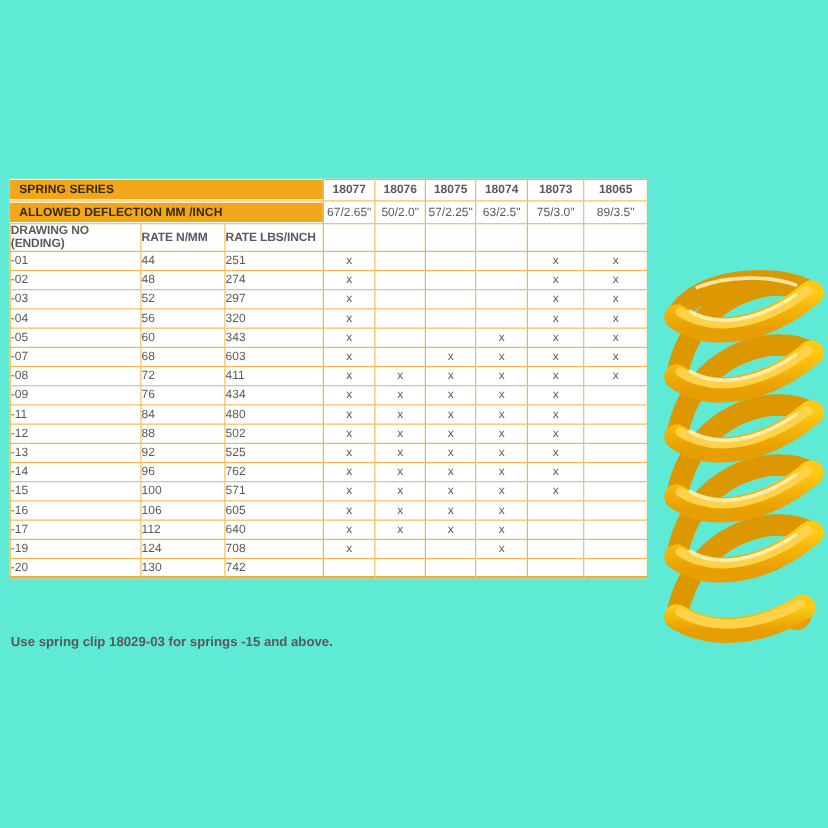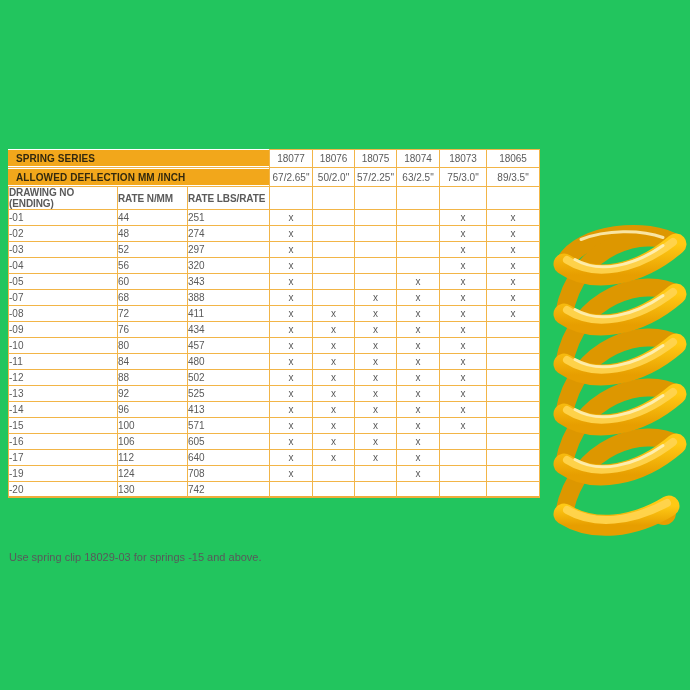--- a/index.html
+++ b/index.html
@@ -1,44 +1,44 @@
 <!DOCTYPE html>
 <html><head>
 <meta charset="utf-8">
 <style>
   html,body{margin:0;padding:0;background:#fff;}
-  .page{position:relative;width:690px;height:690px;background:#22c55e;overflow:hidden;
+  .page{position:relative;width:690px;height:690px;background:#5eead4;overflow:hidden;
         font-family:"Liberation Sans", sans-serif;}
 
   
   table.spec{position:absolute;left:8px;top:149px;width:532px;table-layout:fixed;
              border-collapse:separate;border-spacing:0;}
   table.spec td{box-sizing:border-box;padding:0;margin:0;vertical-align:middle;
                 border-right:1px solid #F2B548;border-bottom:1px solid #F2B548;
                 font-size:10px;color:#5a5a5a;background:#fff;}
   
   td.lblwrap{border-bottom:0;background:#fff;padding-left:95px;}
   .goldlabel{height:16px;margin:1px 0;background:#F2A71B;color:#33290e;
              font-weight:bold;font-size:10px;display:flex;align-items:center;
              padding-left:8px;letter-spacing:.1px;}
   tr.hrow td{height:19px;}
   tr.chrow td{height:14px;margin-top:24px;}
-  td.series-num{font-weight:normal;color:#262014;text-align:center;border-top:1px solid #F2B548;}
+  td.series-num{font-weight:bold;color:#262014;text-align:center;border-top:1px solid #F2B548;}
   td.defl{font-size:9px;color:#6b6b6b;text-align:center;}
   td.goldhead{background:#F2A71B;color:#33290e;font-weight:bold;font-size:9.5px;
               border-right:2px solid #ffffff;border-bottom:1px solid #F2B548;
               padding-left:4px;letter-spacing:-0.1px;}
   tr.drow td{height:16px;}
   td.tcell{padding-left:4px;color:#555;}
   td.first-col{border-left:1px solid #F2B548;}
   td.mark{text-align:center;font-size:9px;color:#4f4f4f;}
   tbody#data-rows tr:last-child td{border-bottom:2px solid #EDAC3B;margin-top:18px;}
 
   
-  .footnote{position:absolute;left:9px;top:551px;font-size:11px;color:#58595b;}
+  .footnote{position:absolute;left:9px;top:529px;font-size:11px;color:#58595b;font-weight:bold;}
 
   
   .spring-wrap{position:absolute;left:551px;top:210px;width:139px;height:330px;}
 </style>
 </head>
 <body>
 
 <div class="page">
 
   <table class="spec">
@@ -72,21 +72,21 @@
       <td class="defl">67/2.65"</td>
           <td class="defl">50/2.0"</td>
           <td class="defl">57/2.25"</td>
           <td class="defl">63/2.5"</td>
           <td class="defl">75/3.0"</td>
           <td class="defl">89/3.5"</td>
         </tr>
       <tr class="chrow" id="row-colheads">
         <td class="goldhead first-col">DRAWING NO (ENDING)</td>
         <td class="goldhead">RATE N/MM</td>
-        <td class="goldhead">RATE LBS/RATE</td>
+        <td class="goldhead">RATE LBS/INCH</td>
       <td></td>
           <td></td>
           <td></td>
           <td></td>
           <td></td>
           <td></td>
         </tr>
     </tbody>
     <tbody id="data-rows">
         <tr class="drow">
@@ -140,21 +140,21 @@
           <td class="mark">x</td>
           <td class="mark"></td>
           <td class="mark"></td>
           <td class="mark">x</td>
           <td class="mark">x</td>
           <td class="mark">x</td>
         </tr>
         <tr class="drow">
           <td class="tcell first-col">-07</td>
           <td class="tcell">68</td>
-          <td class="tcell">388</td>
+          <td class="tcell">603</td>
           <td class="mark">x</td>
           <td class="mark"></td>
           <td class="mark">x</td>
           <td class="mark">x</td>
           <td class="mark">x</td>
           <td class="mark">x</td>
         </tr>
         <tr class="drow">
           <td class="tcell first-col">-08</td>
           <td class="tcell">72</td>
@@ -171,31 +171,20 @@
           <td class="tcell">76</td>
           <td class="tcell">434</td>
           <td class="mark">x</td>
           <td class="mark">x</td>
           <td class="mark">x</td>
           <td class="mark">x</td>
           <td class="mark">x</td>
           <td class="mark"></td>
         </tr>
         <tr class="drow">
-          <td class="tcell first-col">-10</td>
-          <td class="tcell">80</td>
-          <td class="tcell">457</td>
-          <td class="mark">x</td>
-          <td class="mark">x</td>
-          <td class="mark">x</td>
-          <td class="mark">x</td>
-          <td class="mark">x</td>
-          <td class="mark"></td>
-        </tr>
-        <tr class="drow">
           <td class="tcell first-col">-11</td>
           <td class="tcell">84</td>
           <td class="tcell">480</td>
           <td class="mark">x</td>
           <td class="mark">x</td>
           <td class="mark">x</td>
           <td class="mark">x</td>
           <td class="mark">x</td>
           <td class="mark"></td>
         </tr>
@@ -217,21 +206,21 @@
           <td class="mark">x</td>
           <td class="mark">x</td>
           <td class="mark">x</td>
           <td class="mark">x</td>
           <td class="mark">x</td>
           <td class="mark"></td>
         </tr>
         <tr class="drow">
           <td class="tcell first-col">-14</td>
           <td class="tcell">96</td>
-          <td class="tcell">413</td>
+          <td class="tcell">762</td>
           <td class="mark">x</td>
           <td class="mark">x</td>
           <td class="mark">x</td>
           <td class="mark">x</td>
           <td class="mark">x</td>
           <td class="mark"></td>
         </tr>
         <tr class="drow">
           <td class="tcell first-col">-15</td>
           <td class="tcell">100</td>

